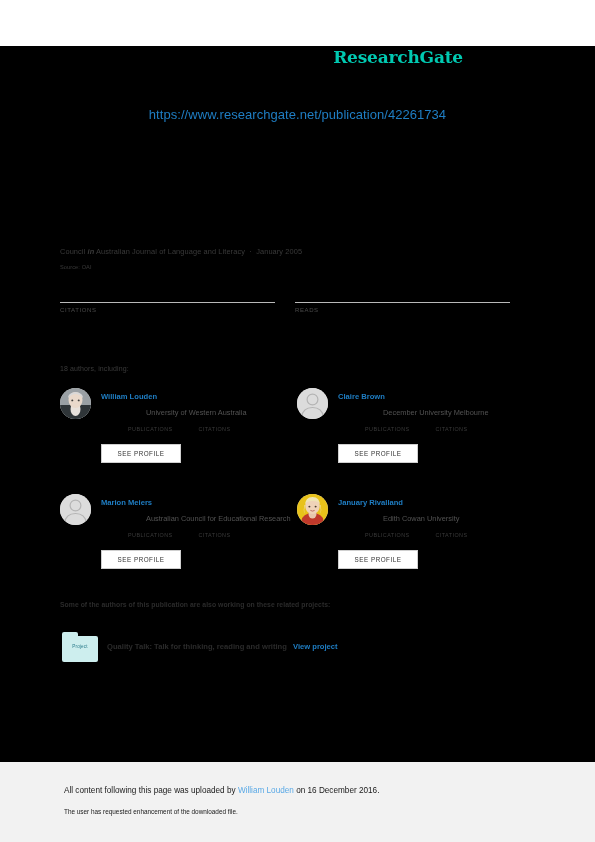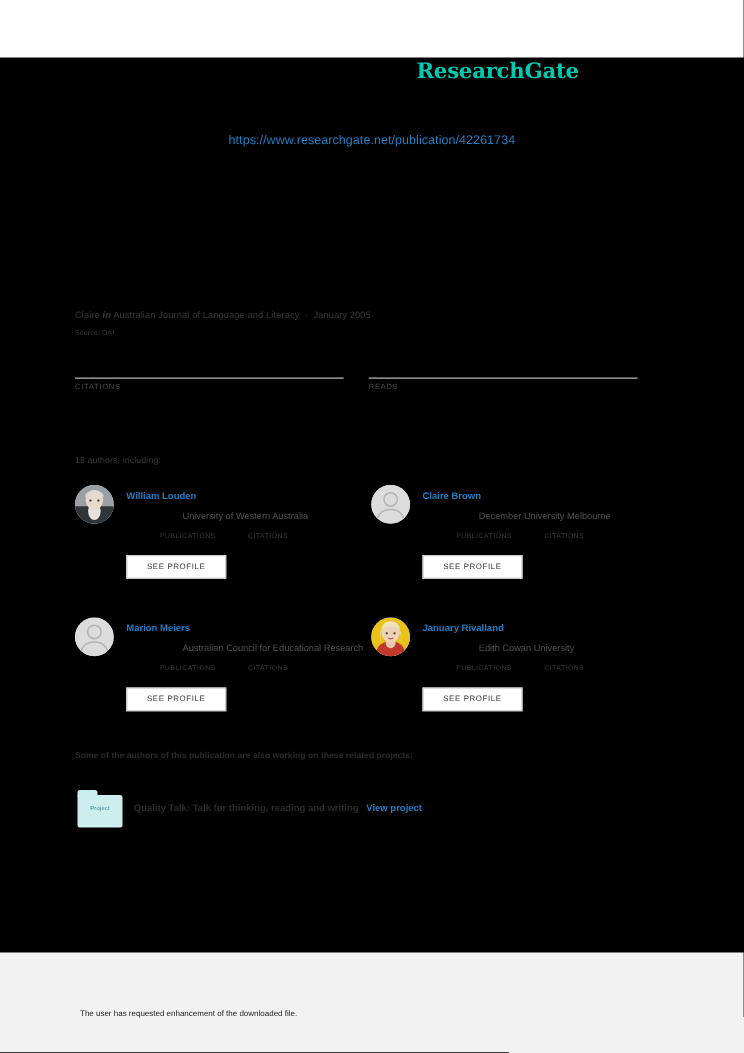--- a/index.html
+++ b/index.html
@@ -41,21 +41,21 @@
     letter-spacing: -0.2px;
     white-space: nowrap;
   }
   
   .url-line {
     position: absolute;
     left: 0;
     top: 107px;
     width: 595px;
     text-align: center;
-    font-size: 10px;
+    font-size: 13px;
     color: #1f7ec4;
     letter-spacing: 0.05px;
     white-space: nowrap;
   }
   
   .title-hidden {
     position: absolute;
     left: 60px;
     top: 150px;
     width: 470px;
@@ -301,21 +301,21 @@
 
   <div class="top-band"></div>
 
   <div class="rg-logo">ResearchGate</div>
 
   <div class="url-line">https://www.researchgate.net/publication/42261734</div>
 
   <div class="title-hidden">In teachers' hands: Effective literacy teaching practices in the early years of schooling</div>
 
   <div class="article-line">
-    <span>Claire</span>
+    <span>Council</span>
     <span class="em">in</span>
     <span>Australian Journal of Language and Literacy</span>
     <span>&nbsp;·&nbsp;</span>
     <span>January 2005</span>
   </div>
 
   <div class="source-line">Source: OAI</div>
 
   <div class="stat citations">
     <div class="num">99</div>
@@ -442,16 +442,19 @@
       <div class="folder-body"></div>
       <div class="folder-label">Project</div>
     </div>
     <div class="proj-text">
       <span>Quality Talk: Talk for thinking, reading and writing</span>
       <span class="proj-link">View project</span>
     </div>
   </div>
 
   <div class="footer">
+    <div class="footer-line1">
+      <span>All content following this page was uploaded by </span><span class="link">William Louden</span><span> on 16 December 2016.</span>
+    </div>
     <div class="footer-line2">The user has requested enhancement of the downloaded file.</div>
   </div>
 
 </div>
 
 </body></html>

